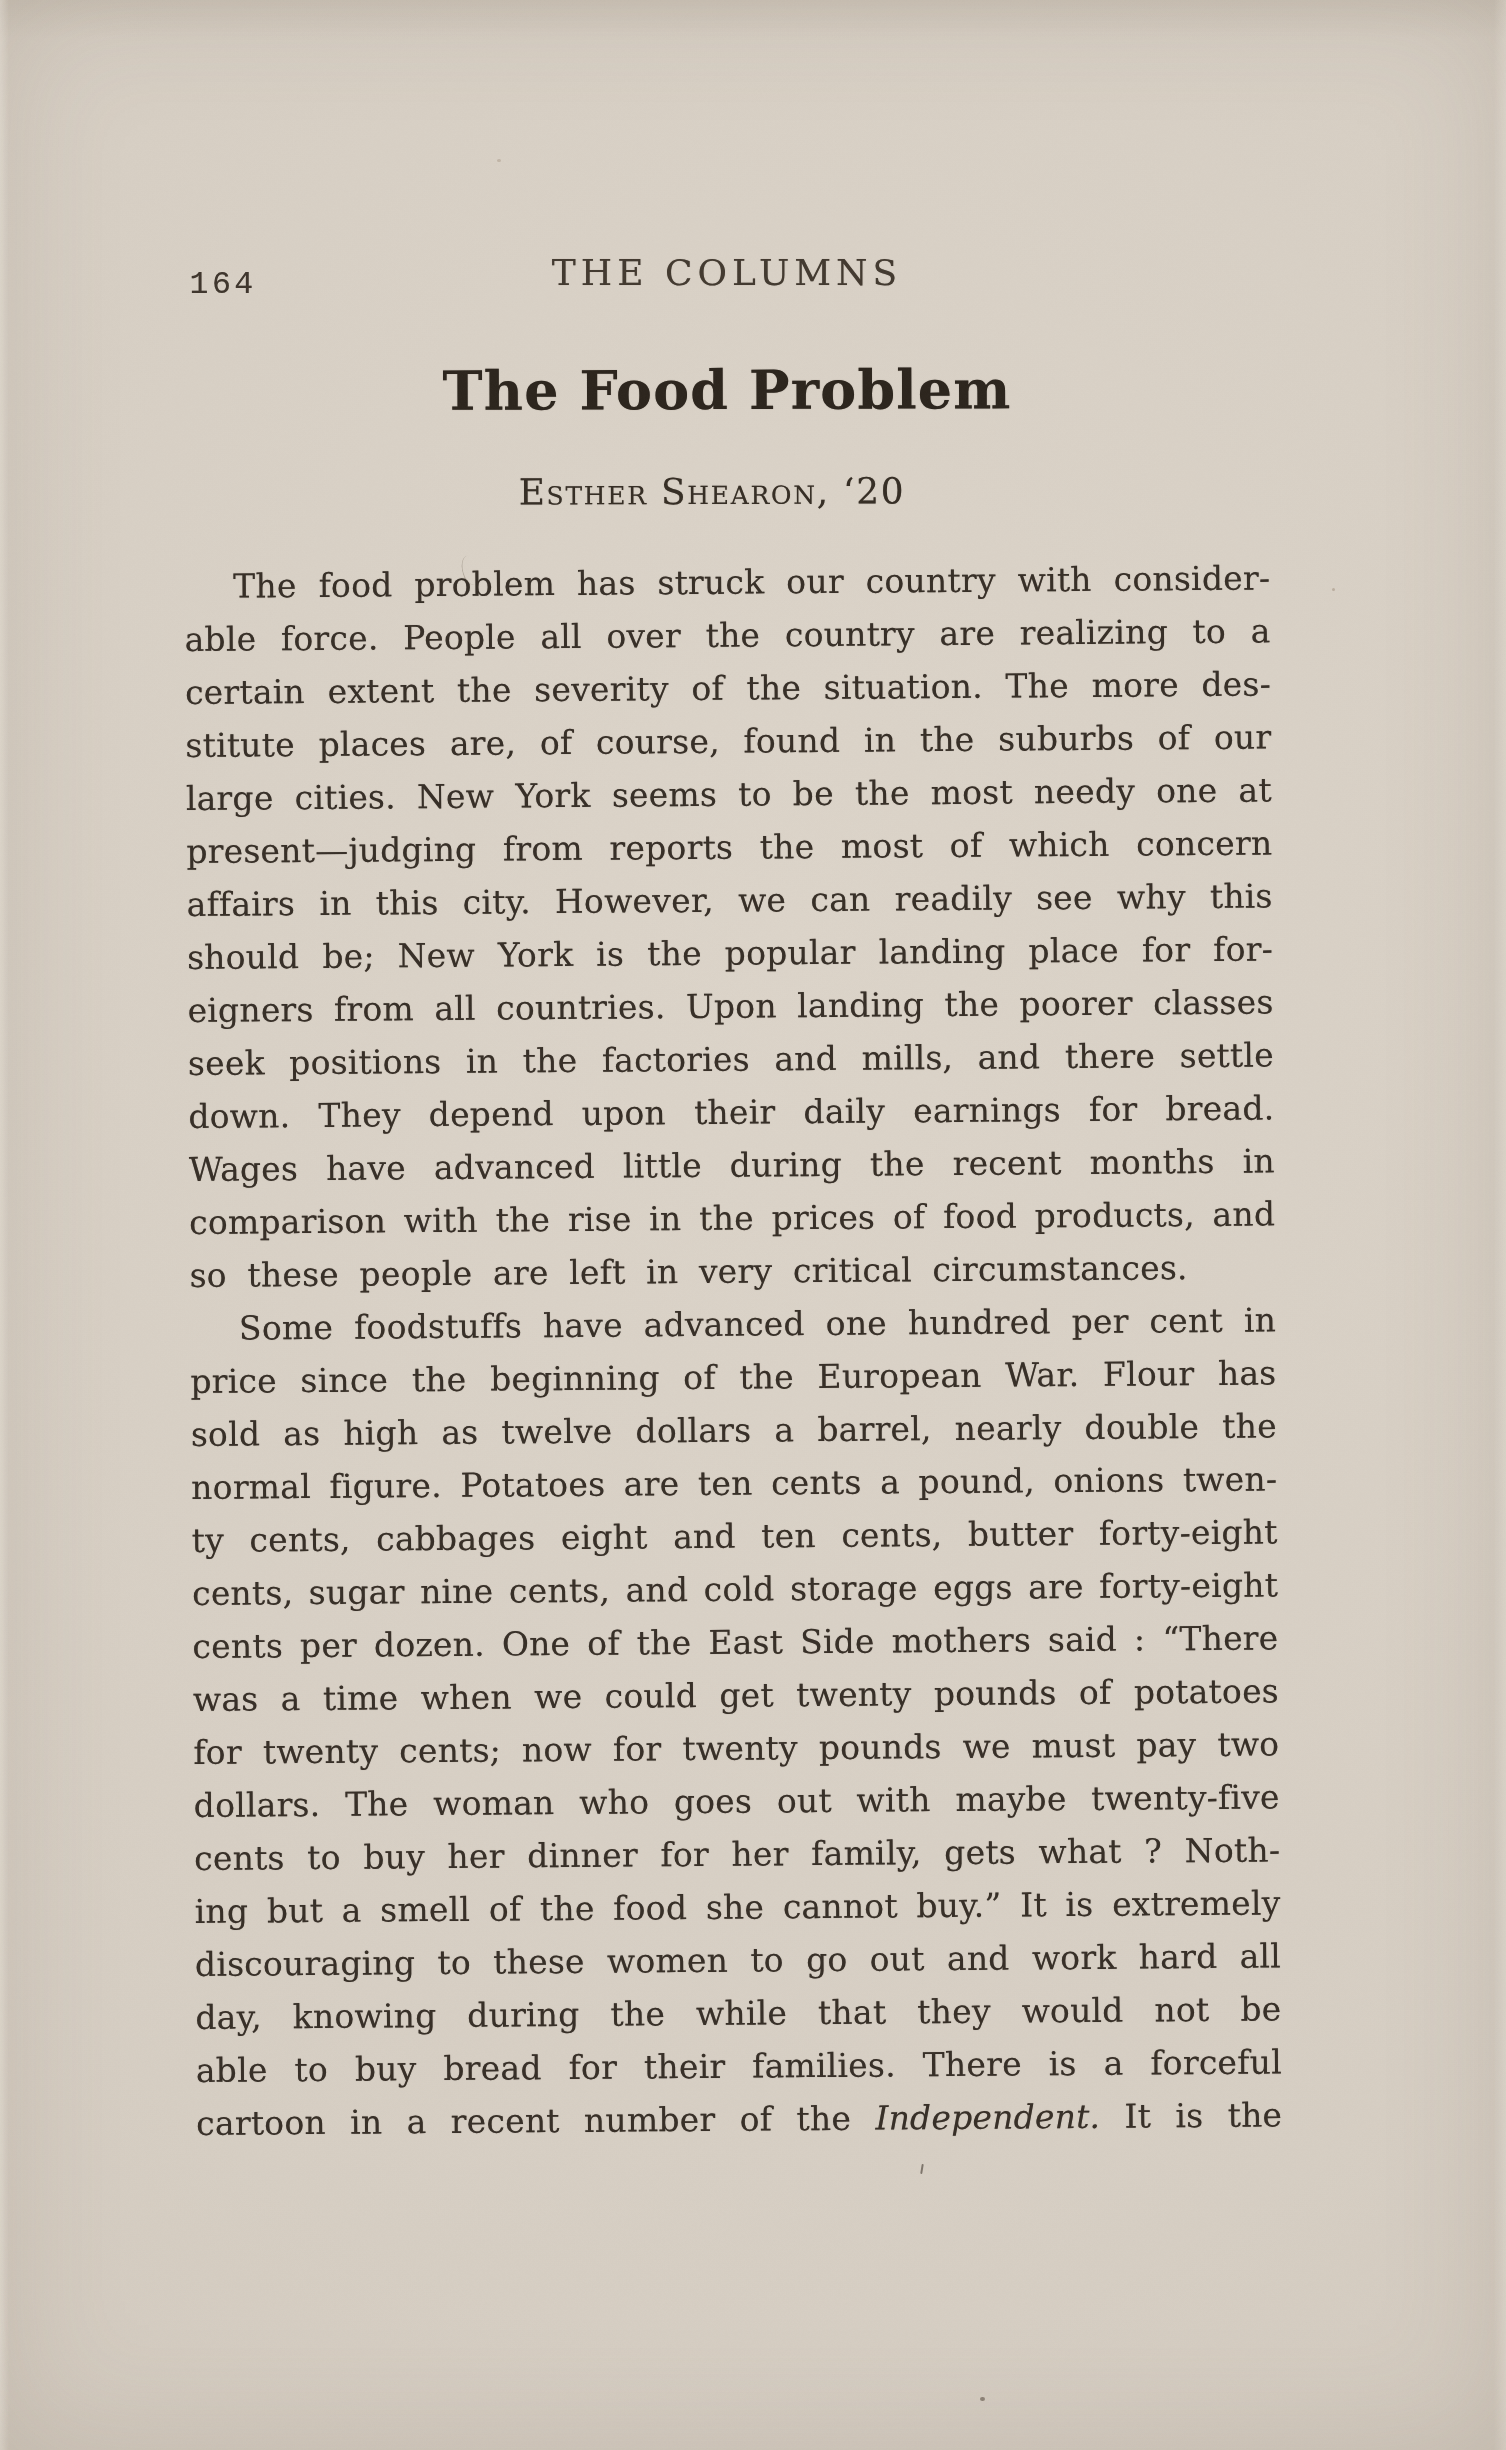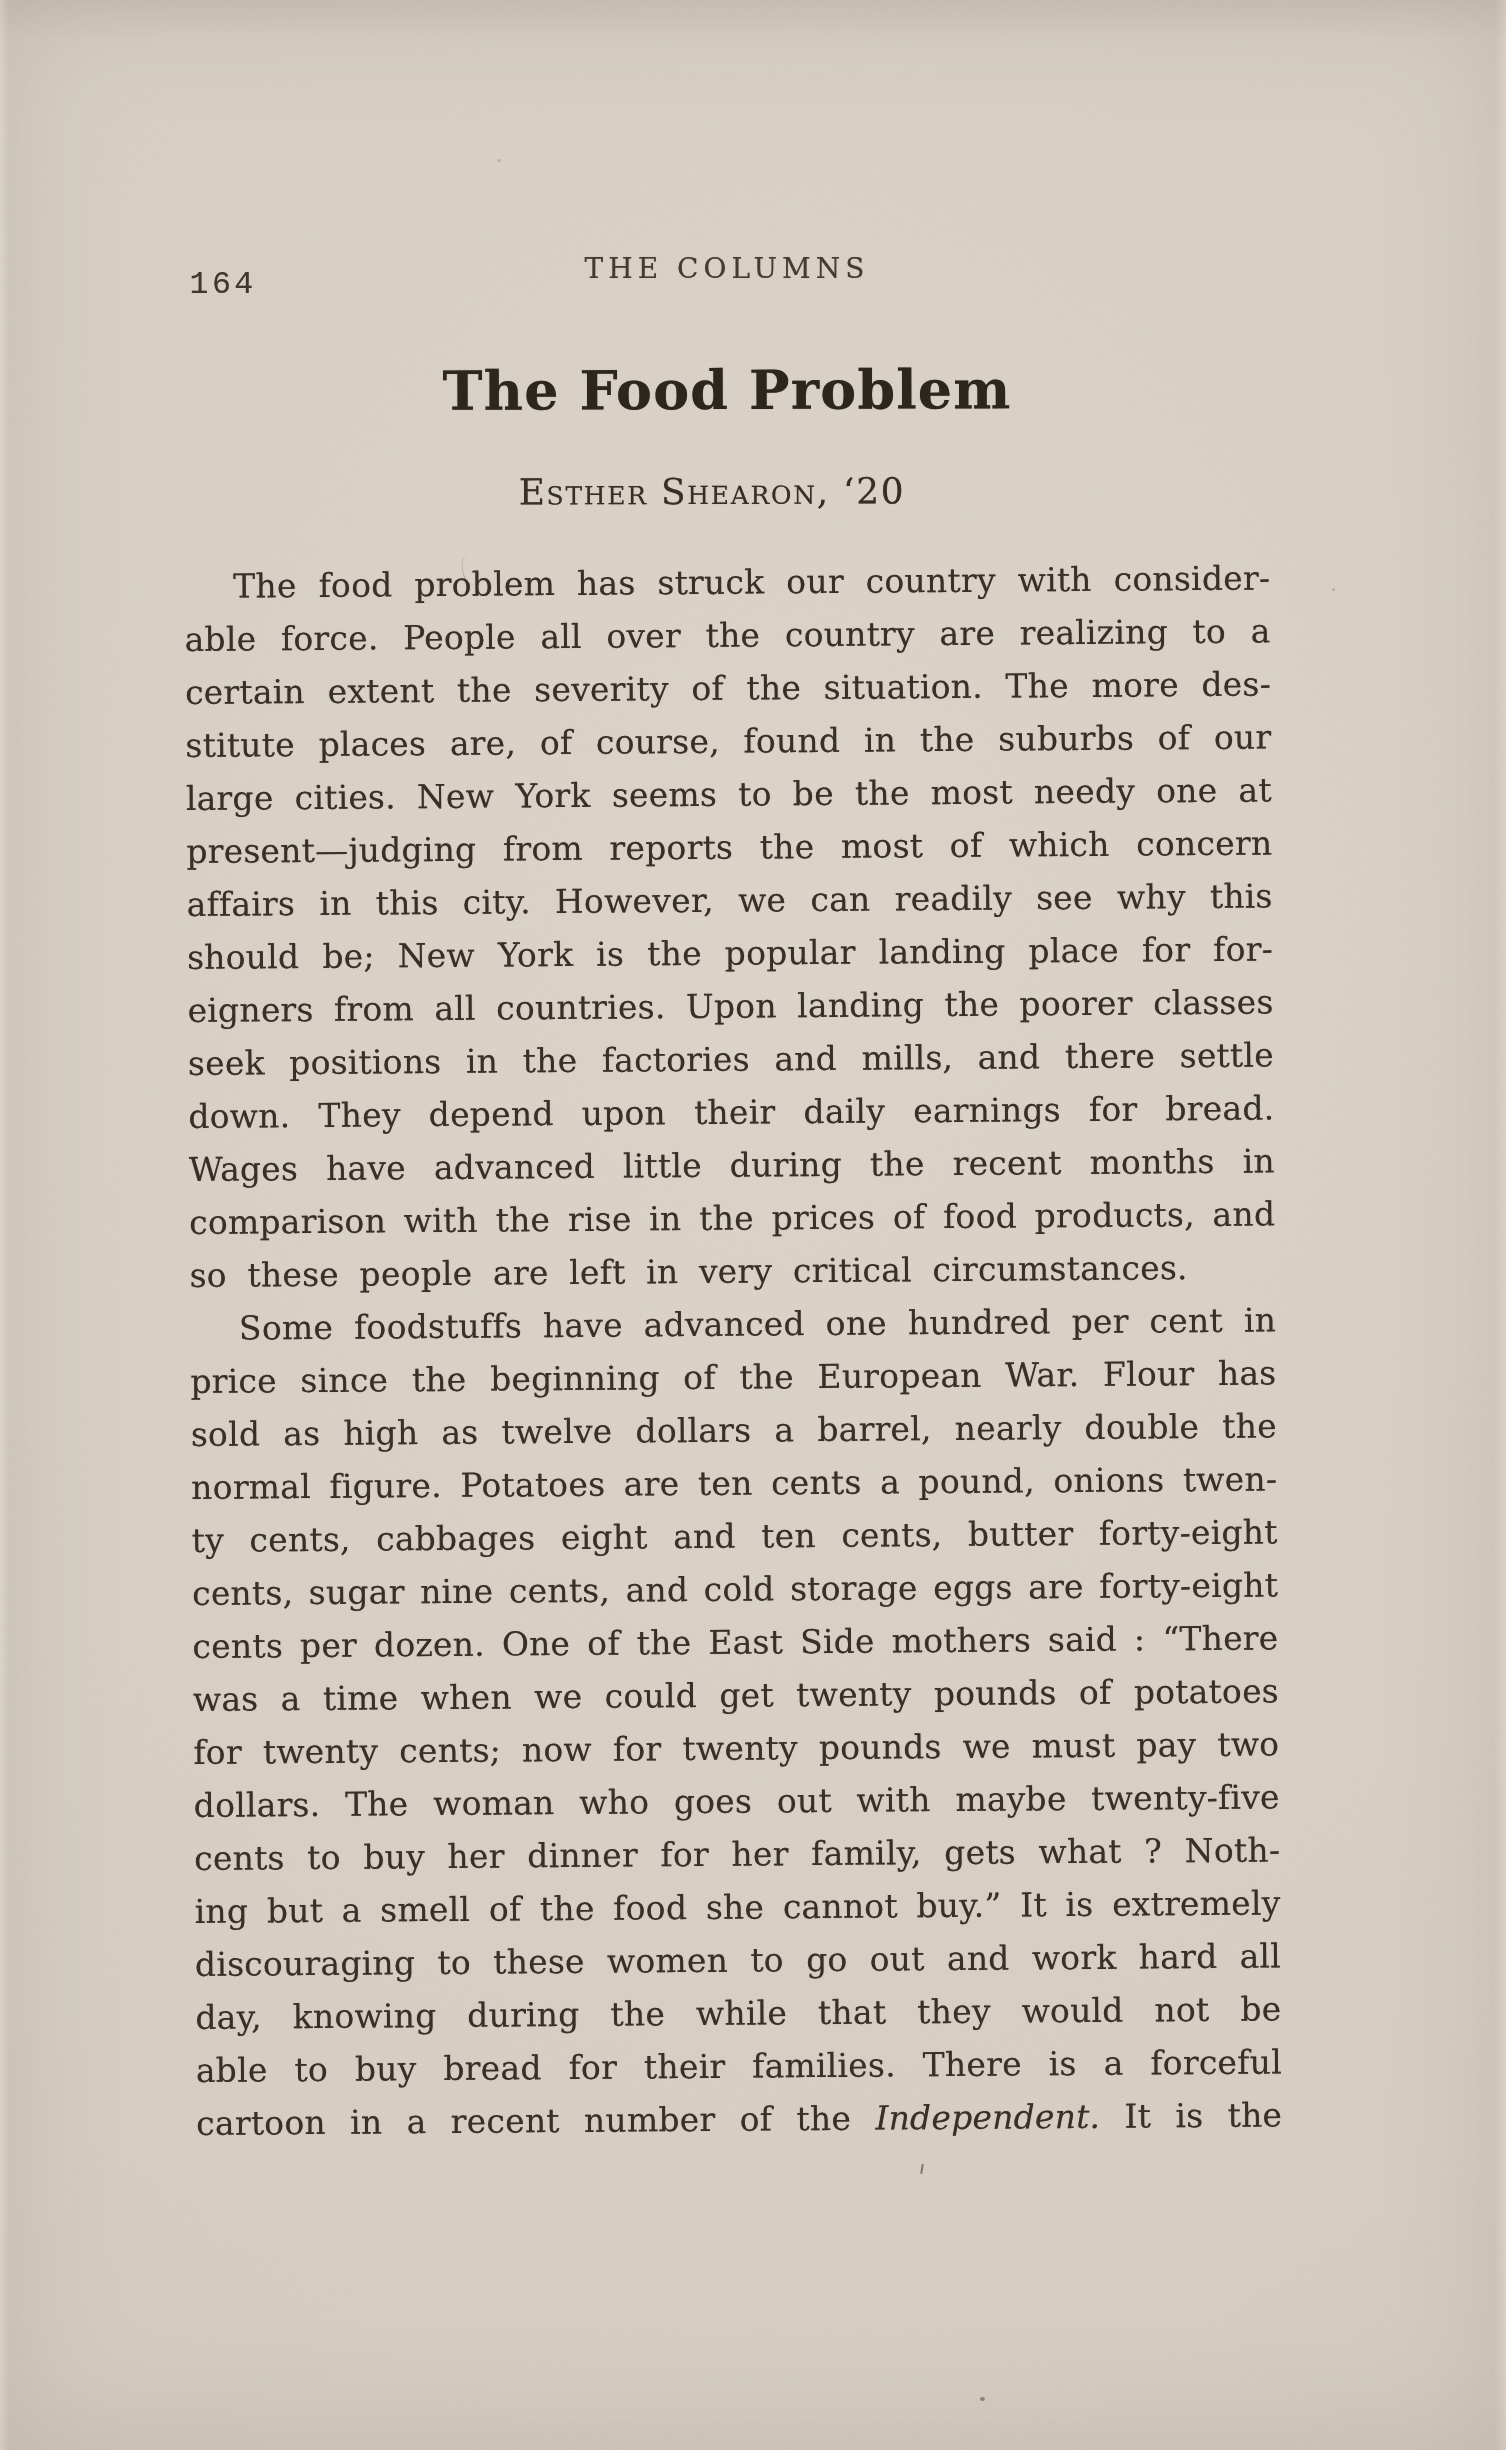--- a/index.html
+++ b/index.html
@@ -42,21 +42,21 @@
     color: #3e352c;
     text-shadow: 0 0 0.6px rgba(62,53,44,0.5);
     margin-top: 15px;
   }
   .running-header {
     position: absolute;
     left: 0;
     right: 0;
     top: 1.1px;
     text-align: center;
-    font-size: 28px;
+    font-size: 36px;
     line-height: 1;
     letter-spacing: 5px;
     color: #42392f;
     text-shadow: 0 0 0.7px rgba(66,57,47,0.55);
   }
 
   
   .article-title {
     position: absolute;
     top: 363px;

